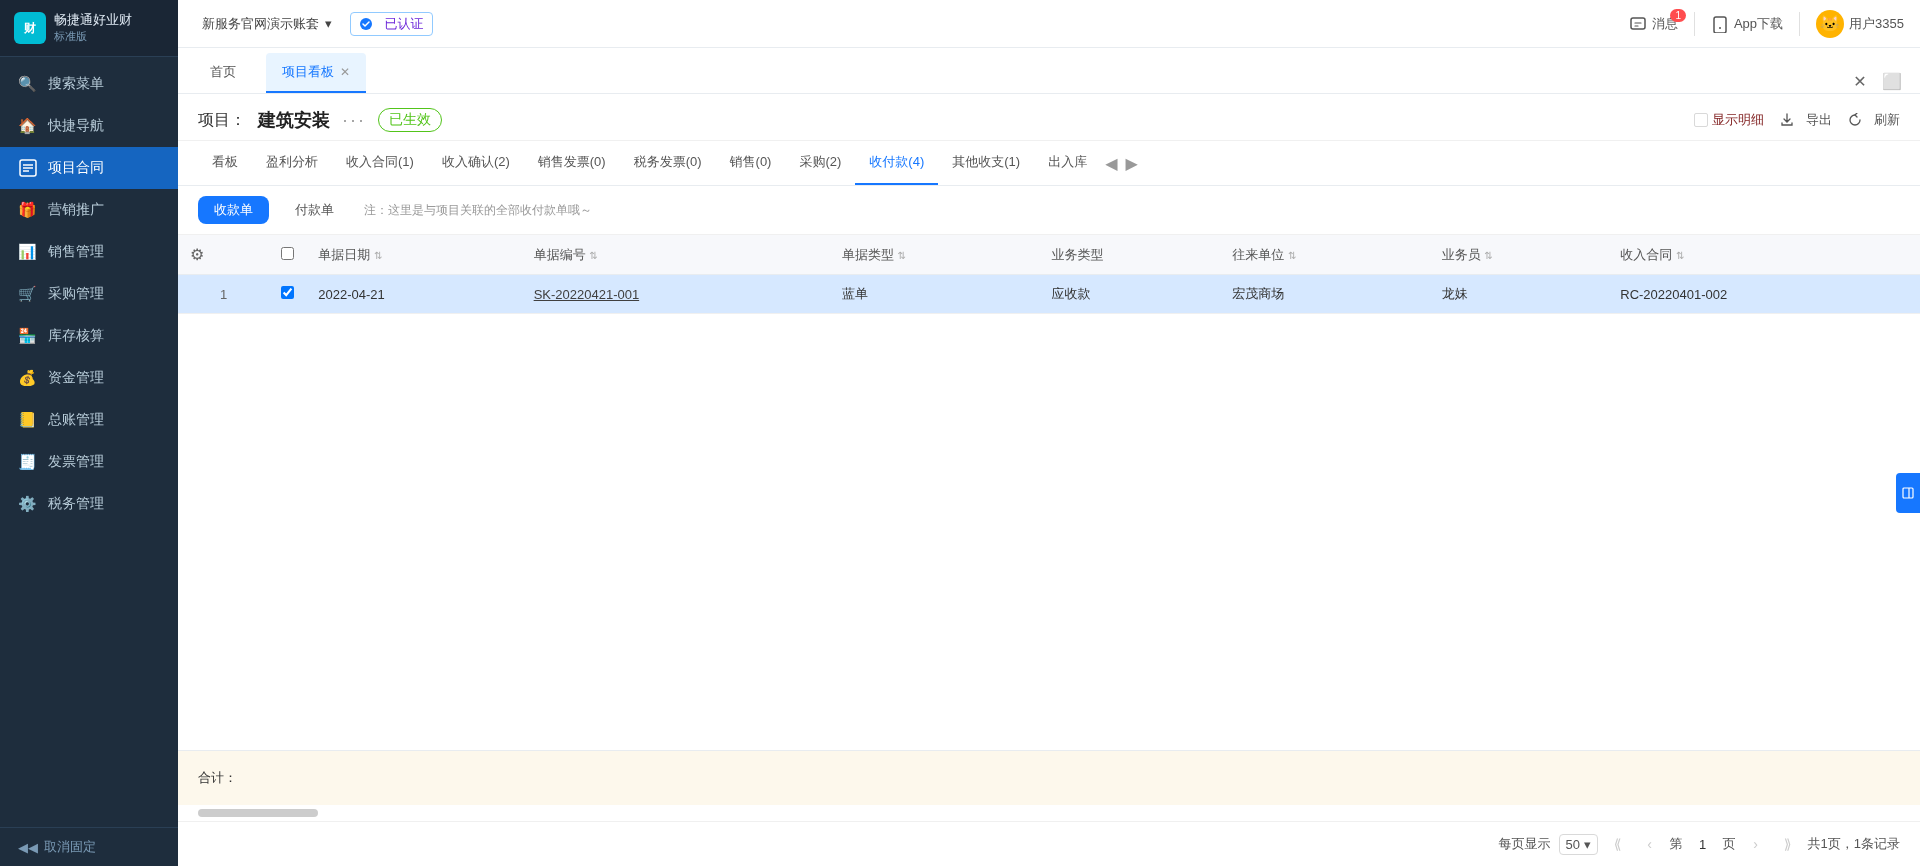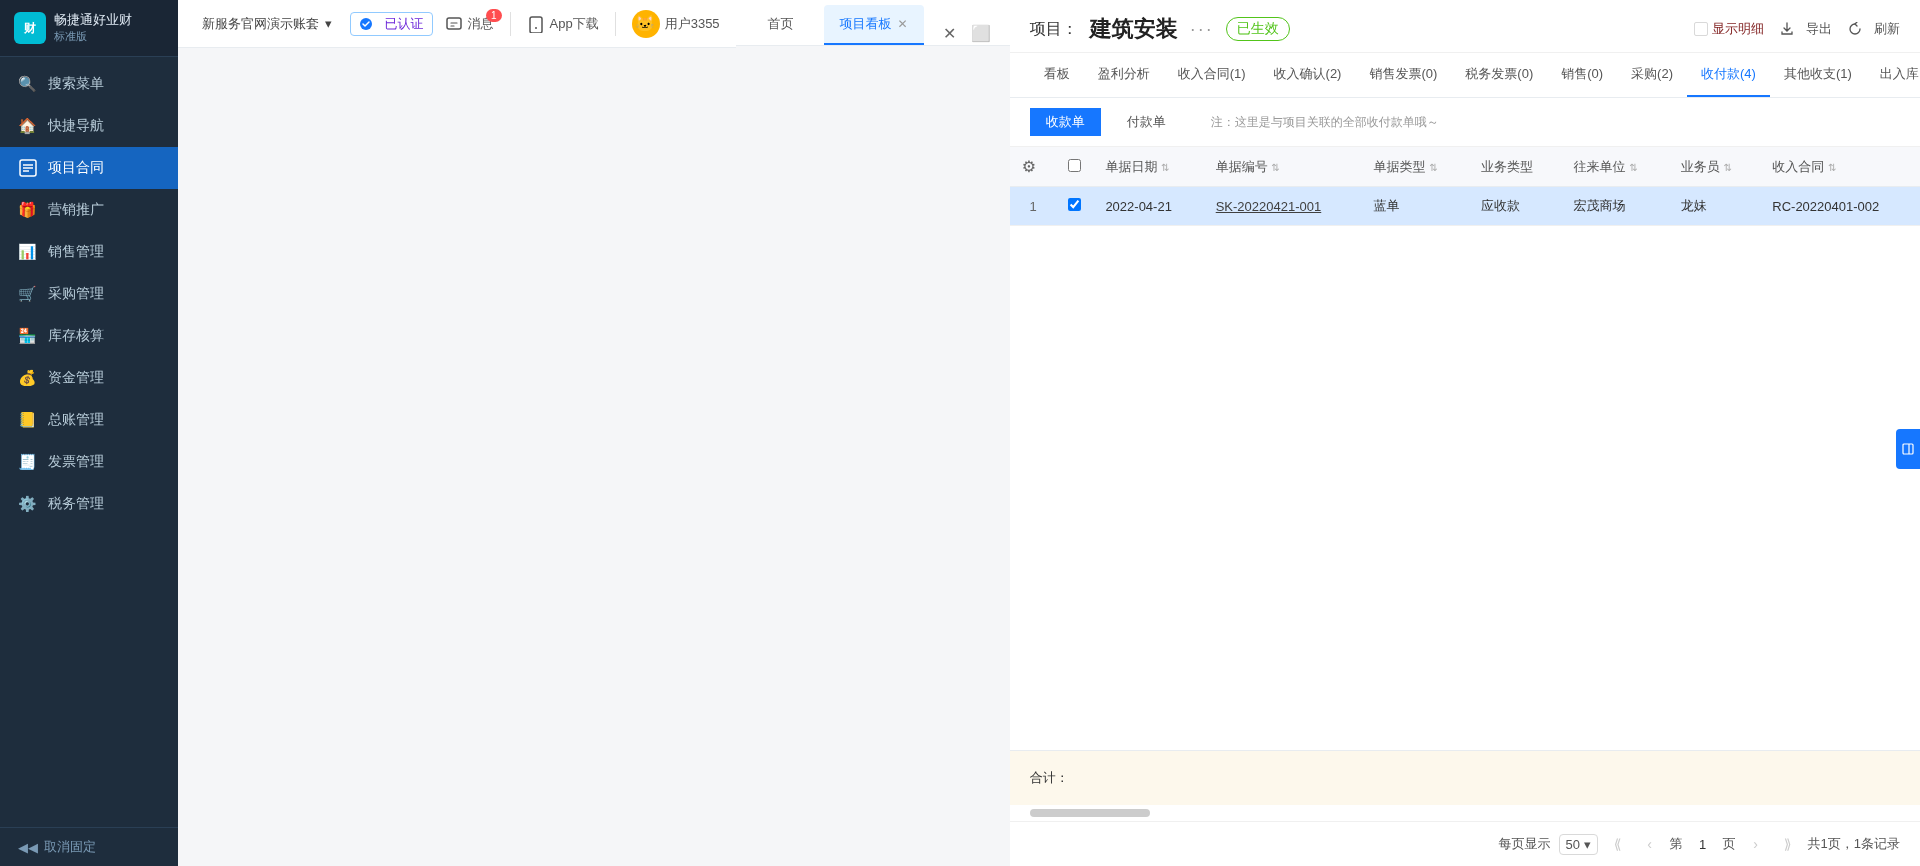--- a/index.html
+++ b/index.html
@@ -49,21 +49,21 @@
     .sidebar-footer {
       padding: 10px 18px;
       border-top: 1px solid #2a3f55;
       color: #7a9ab5;
       font-size: 13px;
       cursor: pointer;
       display: flex; align-items: center; gap: 6px;
     }
 
     
-    .main { flex: 1; display: flex; flex-direction: row; background: #f5f6f8; height: 100%; }
+    .main { flex: 1; display: flex; flex-direction: column; background: #f5f6f8; height: 100%; }
 
     
     .topbar {
       height: 48px;
       background: #fff;
       display: flex; align-items: center;
       padding: 0 16px;
       border-bottom: 1px solid #e8ecf0;
       gap: 12px;
     }
@@ -114,21 +114,21 @@
 
     
     .content { flex: 1; display: flex; flex-direction: column; overflow: hidden; background: #fff; }
 
     
     .project-header {
       padding: 14px 20px 8px;
       display: flex; align-items: center; gap: 12px;
       border-bottom: 1px solid #f0f0f0;
     }
-    .project-title { font-size: 22px; font-weight: bold; color: #222; }
+    .project-title { font-size: 18px; font-weight: bold; color: #222; }
     .project-more { color: #999; font-size: 18px; cursor: pointer; letter-spacing: 2px; }
     .project-status {
       border: 1px solid #52c41a; color: #52c41a;
       border-radius: 12px; padding: 2px 10px; font-size: 14px;
     }
     .project-tools { margin-left: auto; display: flex; align-items: center; gap: 16px; }
     .project-tool-item { display: flex; align-items: center; gap: 12px; color: #555; font-size: 13px; cursor: pointer; }
     .checkbox-label { display: flex; align-items: center; gap: 4px; color: #7f1d1d; font-size: 13px; cursor: pointer; }
     .checkbox-box { width: 14px; height: 14px; border: 1px solid #d9d9d9; border-radius: 2px; background: #fff; }
 
@@ -154,27 +154,27 @@
     
     .doc-tabs {
       display: flex; align-items: center;
       padding: 10px 20px;
       gap: 10px;
       background: #fff;
       border-bottom: 1px solid #f0f0f0;
     }
     .doc-tab {
       padding: 5px 16px;
-      border-radius: 0;
+      border-radius: 8px;
       cursor: pointer;
       font-size: 13px;
     }
     .doc-tab.active { background: #1677ff; color: #fff; }
     .doc-tab.inactive { color: #555; }
-    .doc-note { color: #999; font-size: 12px; margin-left: 19px; }
+    .doc-note { color: #999; font-size: 12px; margin-left: 4px; }
 
     
     .table-container { flex: 1; overflow: auto; padding: 0 0 0 0; }
     table { width: 100%; border-collapse: collapse; font-size: 13px; }
     thead tr { background: #f7f8fb; }
     th {
       padding: 10px 12px;
       text-align: left;
       color: #555;
       font-weight: 500;

